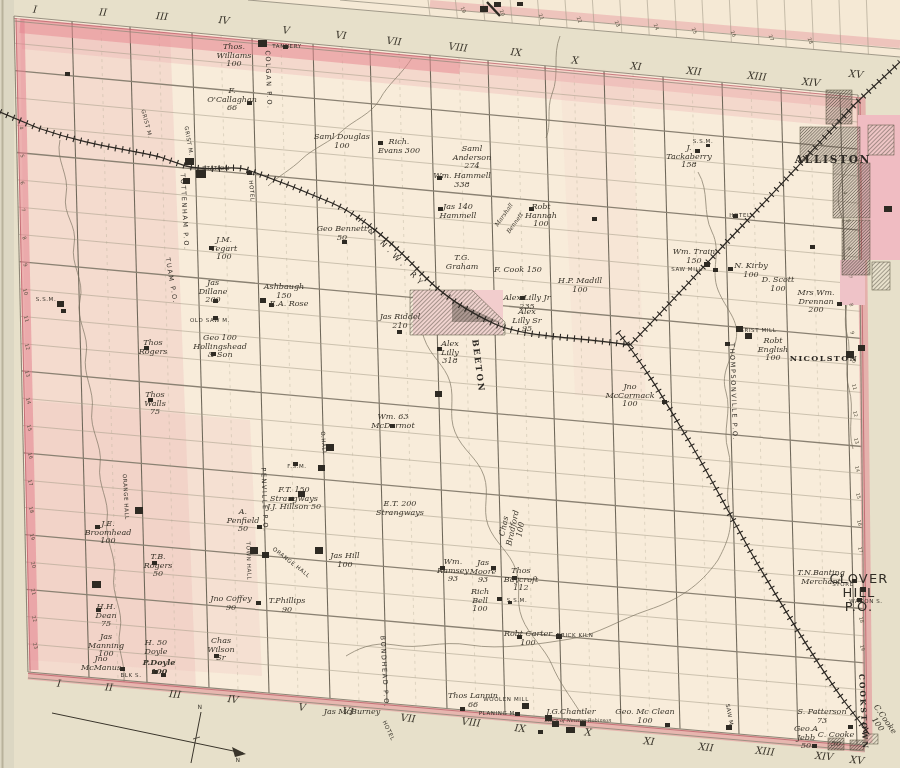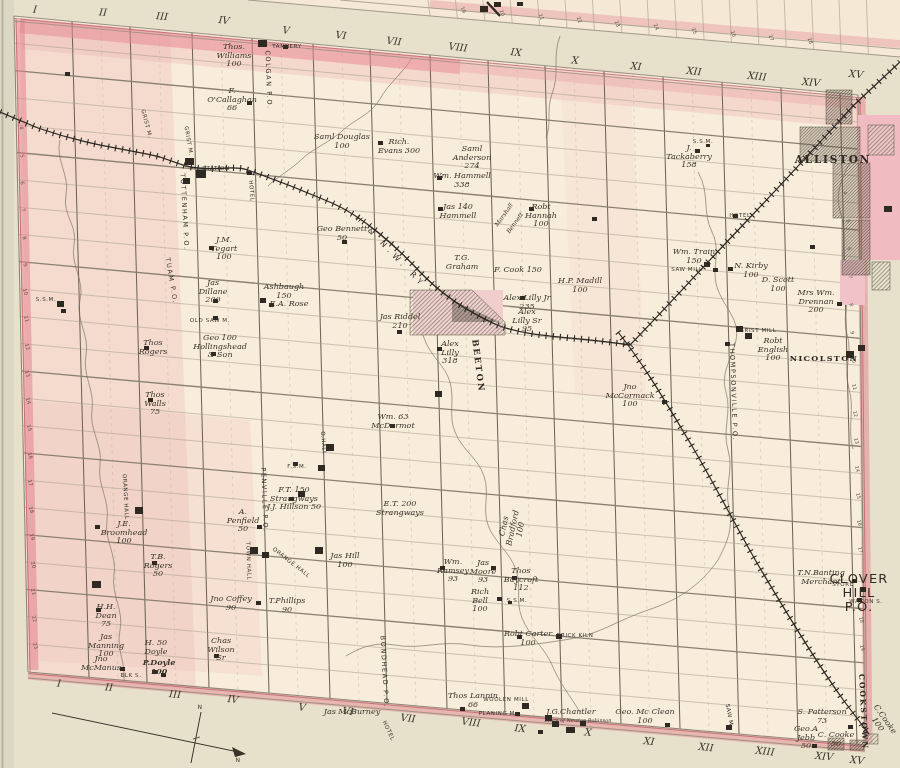--- a/index.html
+++ b/index.html
@@ -418,21 +418,21 @@
 Bradford
 100</div>
       <div class="lbl c-n" style="left: 243px; top: 521px; transform: translate(-50%, -50%) rotate(0deg);">A.
 Penfield
 50</div>
       <div class="lbl c-f" style="left: 248px; top: 561px; transform: translate(-50%, -50%) rotate(88deg);">TOWN HALL</div>
       <div class="lbl c-f" style="left: 291px; top: 563px; transform: translate(-50%, -50%) rotate(38deg);">ORANGE HALL</div>
       <div class="lbl c-n" style="left: 345px; top: 561px; transform: translate(-50%, -50%) rotate(0deg);">Jas Hill
 100</div>
       <div class="lbl c-f" style="left: 125px; top: 497px; transform: translate(-50%, -50%) rotate(87deg);">ORANGE HALL</div>
-      <div class="lbl c-n" style="left: 124px; top: 533px; transform: translate(-50%, -50%) rotate(0deg);">J.E.
+      <div class="lbl c-n" style="left: 108px; top: 533px; transform: translate(-50%, -50%) rotate(0deg);">J.E.
 Broomhead
 100</div>
       <div class="lbl c-n" style="left: 158px; top: 566px; transform: translate(-50%, -50%) rotate(0deg);">T.B.
 Rogers
 50</div>
       <div class="lbl c-n" style="left: 453px; top: 571px; transform: translate(-50%, -50%) rotate(0deg);">Wm.
 Ramsey
 93</div>
       <div class="lbl c-n" style="left: 483px; top: 572px; transform: translate(-50%, -50%) rotate(0deg);">Jas
 Moore

